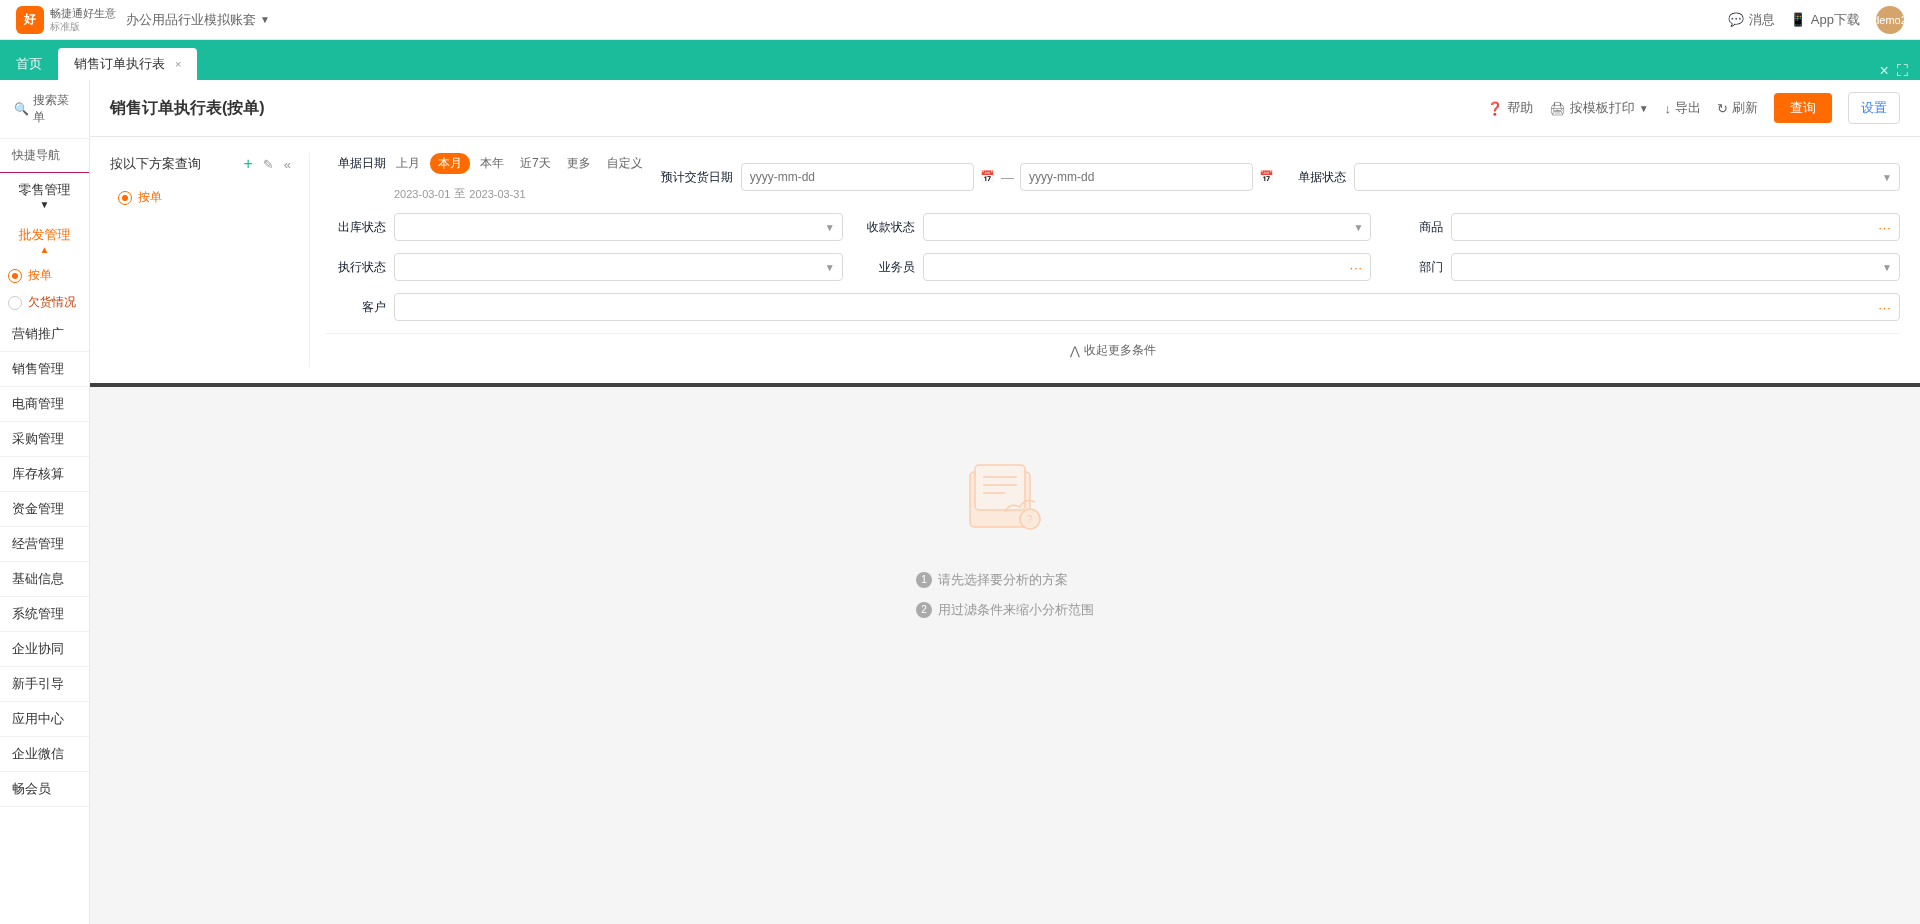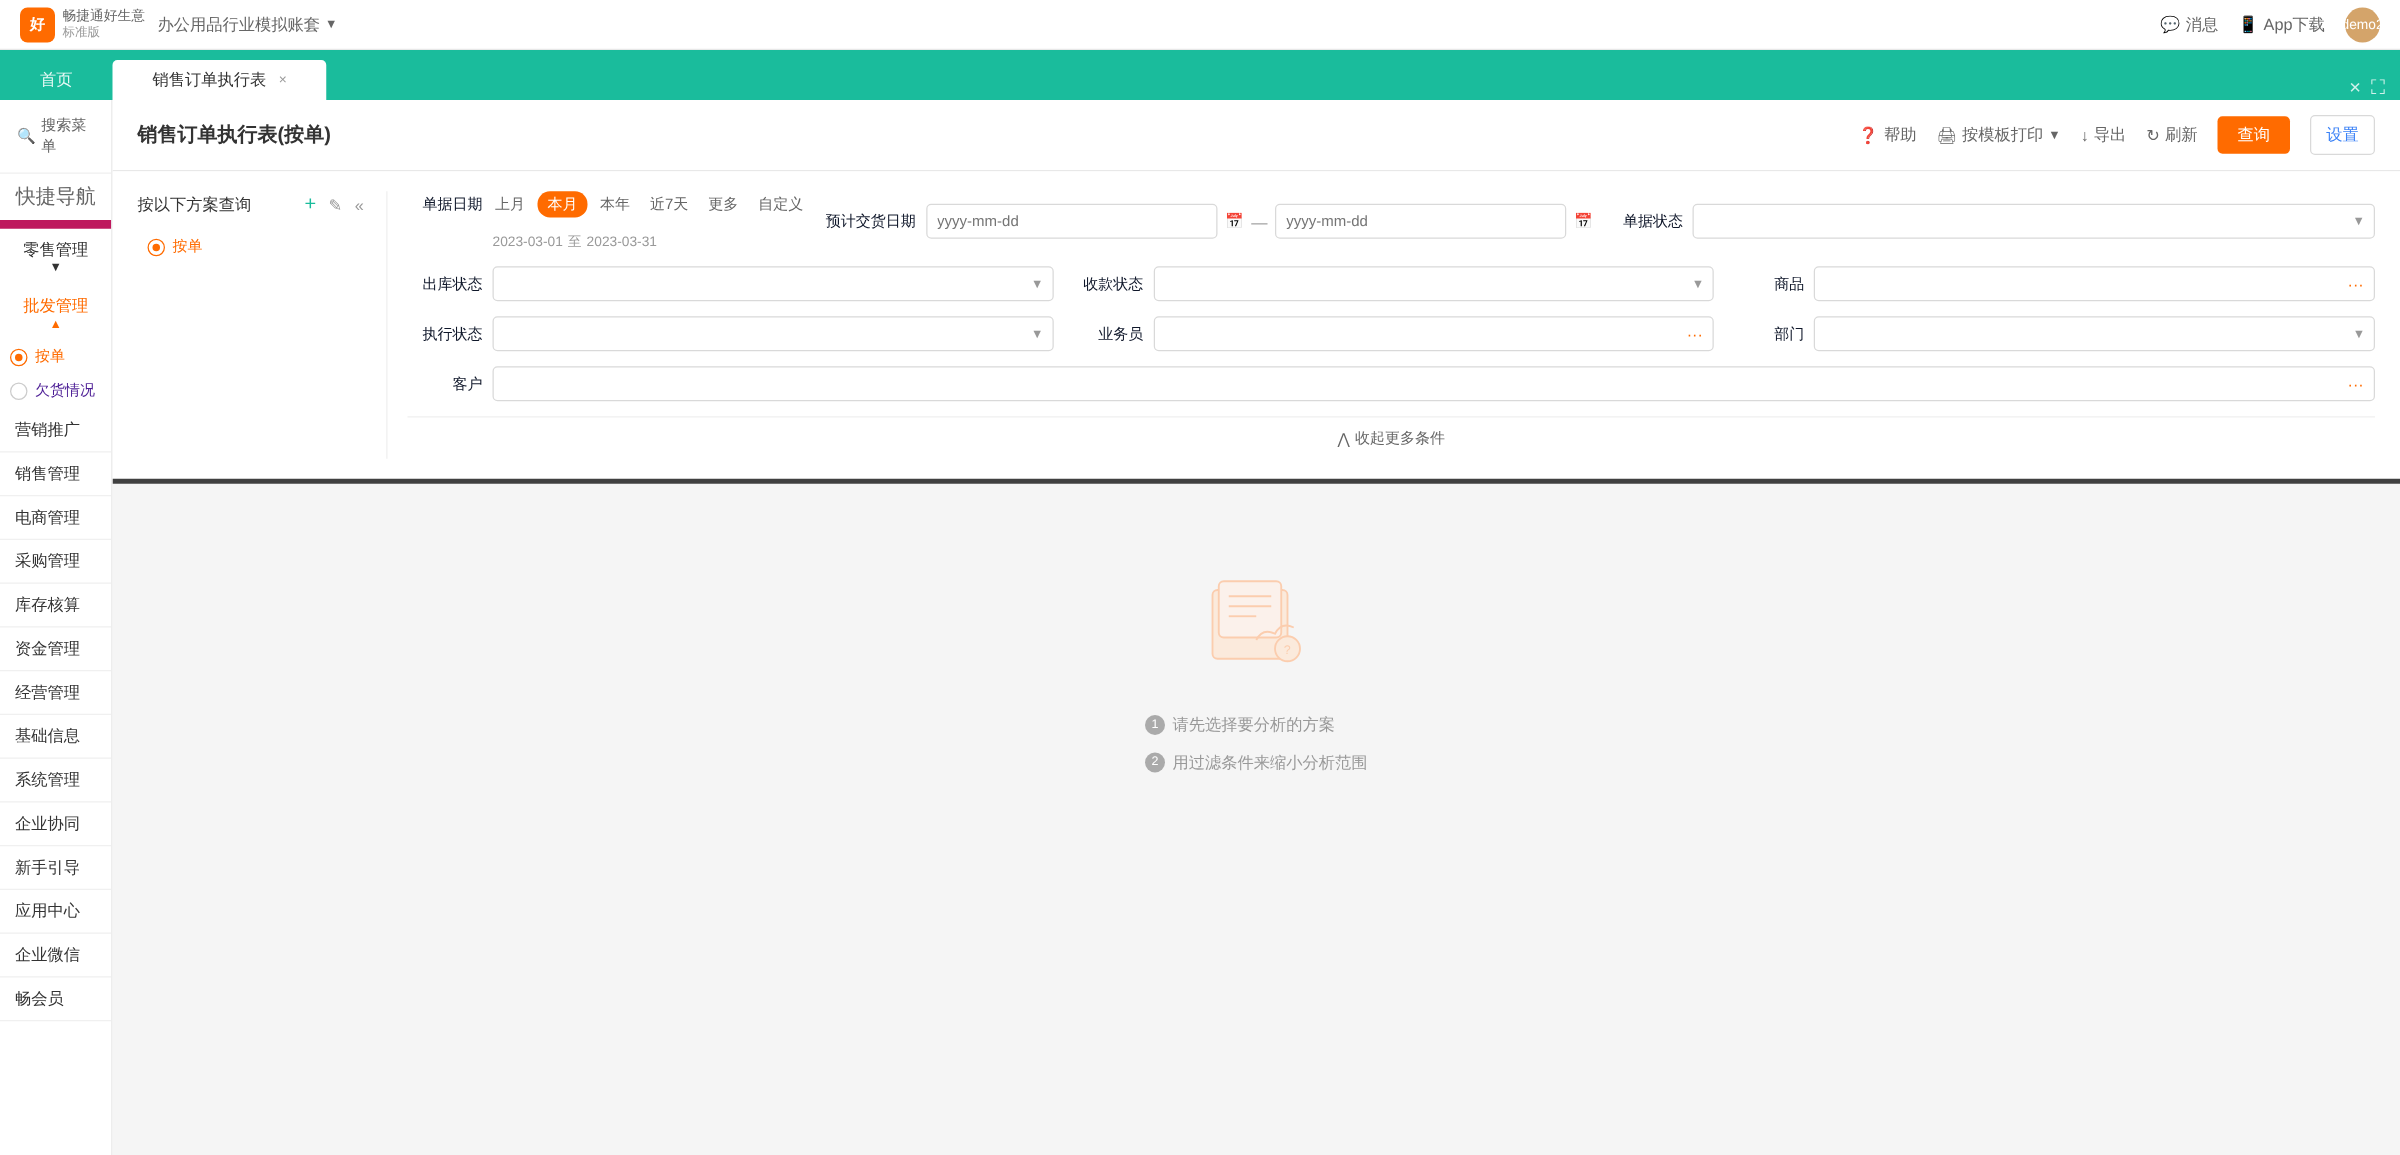--- a/index.html
+++ b/index.html
@@ -11,35 +11,35 @@
     .logo-box { display: flex; align-items: center; gap: 6px; }
     .logo-icon { width: 28px; height: 28px; background: #ff6b00; border-radius: 6px; display: flex; align-items: center; justify-content: center; color: #fff; font-size: 12px; font-weight: bold; }
     .logo-text { font-size: 11px; color: #666; line-height: 1.3; }
     .app-selector { display: flex; align-items: center; gap: 4px; color: #666; font-size: 13px; cursor: pointer; border: none; background: none; }
     .topbar-right { display: flex; align-items: center; gap: 16px; color: #666; font-size: 13px; }
     .topbar-right-item { display: flex; align-items: center; gap: 4px; cursor: pointer; }
     .avatar { width: 28px; height: 28px; border-radius: 50%; background: #d4a46a; display: flex; align-items: center; justify-content: center; color: #fff; font-size: 12px; overflow: hidden; }
 
     
     .tabbar { height: 40px; background: #1abc9c; display: flex; align-items: flex-end; padding: 0 0 0 0; flex-shrink: 0; }
-    .tab { height: 32px; padding: 0 32px; display: flex; align-items: center; gap: 6px; cursor: pointer; font-size: 13px; color: rgba(255,255,255,0.8); border-radius: 4px 4px 0 0; margin-top: 6px; }
+    .tab { height: 32px; padding: 0 16px; display: flex; align-items: center; gap: 6px; cursor: pointer; font-size: 13px; color: rgba(255,255,255,0.8); border-radius: 4px 4px 0 0; margin-top: 6px; }
     .tab.active { background: #fff; color: #333; }
     .tab-home { color: rgba(255,255,255,0.9); }
     .tab-close { font-size: 11px; color: #999; cursor: pointer; margin-left: 4px; }
     .tab-actions { margin-left: auto; display: flex; align-items: center; gap: 8px; padding-right: 12px; color: rgba(255,255,255,0.8); }
     .tab-action-btn { background: none; border: none; color: rgba(255,255,255,0.8); cursor: pointer; font-size: 16px; }
 
     
     .main-layout { display: flex; flex: 1; overflow: hidden; }
 
     
     .sidebar { width: 90px; background: #fff; border-right: 1px solid #e8e8e8; display: flex; flex-direction: column; flex-shrink: 0; overflow-y: auto; }
     .sidebar-search { padding: 8px; border-bottom: 1px solid #f0f0f0; }
     .sidebar-search-item { display: flex; align-items: center; gap: 4px; font-size: 12px; color: #666; padding: 4px 6px; cursor: pointer; }
-    .sidebar-nav-item { display: flex; align-items: center; gap: 4px; font-size: 16px; color: #666; padding: 8px 12px; cursor: pointer; border-bottom: 7px solid #be185d; justify-content: center; }
+    .sidebar-nav-item { display: flex; align-items: center; gap: 4px; font-size: 12px; color: #666; padding: 8px 12px; cursor: pointer; border-bottom: 1px solid #be185d; }
     .sidebar-section { padding: 0; }
     .sidebar-section-header { display: flex; align-items: center; justify-content: space-between; padding: 8px 12px; font-size: 13px; color: #333; cursor: pointer; flex-direction: column; }
     .sidebar-section-header.active { color: #ff6b00; }
     .sidebar-item-plain { padding: 8px 12px; font-size: 13px; color: #333; cursor: pointer; display: flex; align-items: center; justify-content: space-between; border-bottom: 1px solid #f0f0f0; }
 
     
     .content-area { flex: 1; overflow-y: auto; background: #f5f5f5; padding: 0; }
 
     
     .page-header { background: #fff; padding: 12px 20px; display: flex; align-items: center; justify-content: space-between; border-bottom: 1px solid #e8e8e8; }
@@ -49,21 +49,21 @@
     .page-action-btn.primary { background: #ff6b00; color: #fff; padding: 6px 16px; border-radius: 4px; border: none; cursor: pointer; font-size: 13px; }
     .page-action-btn.secondary { background: #fff; color: #3b82f6; padding: 6px 12px; border-radius: 4px; border: 1px solid #d9d9d9; cursor: pointer; font-size: 13px; }
 
     
     .filter-panel { background: #fff; margin: 0; padding: 16px 20px; border-bottom: 4px solid #404040; }
     .filter-panel-inner { display: flex; gap: 0; }
     .filter-left { width: 200px; border-right: 1px solid #f0f0f0; padding-right: 16px; flex-shrink: 0; }
     .filter-left-title { font-size: 13px; color: #333; margin-bottom: 10px; display: flex; align-items: center; justify-content: space-between; }
     .filter-left-actions { display: flex; gap: 6px; align-items: center; }
     .filter-right { flex: 1; padding-left: 16px; }
-    .filter-sub-item { display: flex; align-items: center; gap: 6px; padding: 4px 8px; font-size: 12px; color: #4c1d95; cursor: pointer; border-radius: 4px; margin-bottom: 2px; }
+    .filter-sub-item { display: flex; align-items: center; gap: 6px; padding: 4px 8px; font-size: 12px; color: #c2410c; cursor: pointer; border-radius: 4px; margin-bottom: 2px; }
     .filter-sub-item.active { color: #ff6b00; }
     .filter-sub-icon { width: 14px; height: 14px; border-radius: 50%; border: 1.5px solid #ff6b00; display: flex; align-items: center; justify-content: center; flex-shrink: 0; }
     .filter-sub-icon-inner { width: 6px; height: 6px; border-radius: 50%; background: #ff6b00; }
 
     .filter-row { display: flex; align-items: center; gap: 12px; margin-bottom: 12px; flex-wrap: wrap; }
     .filter-field { display: flex; align-items: center; gap: 8px; flex: 1; min-width: 280px; }
     .filter-label { font-size: 12px; color: #0f172a; white-space: nowrap; min-width: 60px; text-align: right; }
     .filter-select { flex: 1; height: 28px; border: 1px solid #d9d9d9; border-radius: 4px; padding: 0 8px; font-size: 12px; color: #333; background: #fff; outline: none; appearance: none; cursor: pointer; }
     .filter-select-wrap { position: relative; flex: 1; display: flex; align-items: center; }
     .filter-select-wrap .chevron { position: absolute; right: 8px; color: #999; font-size: 10px; pointer-events: none; }

